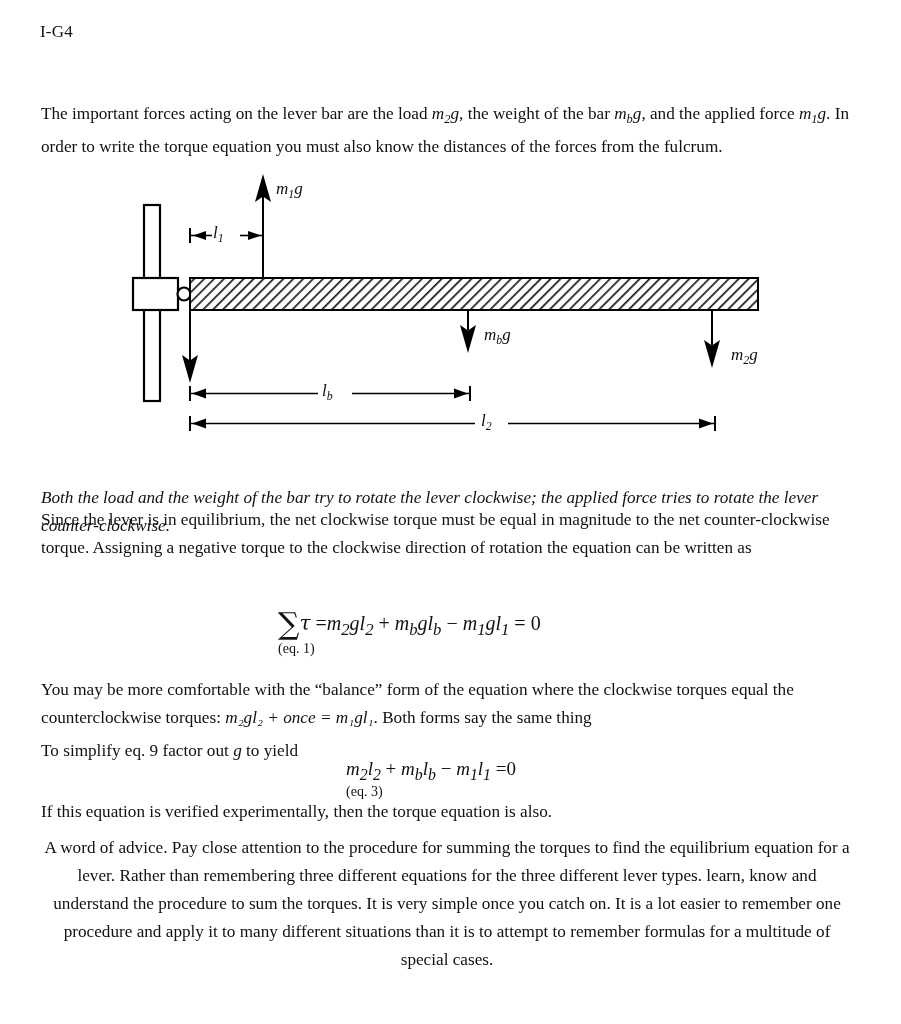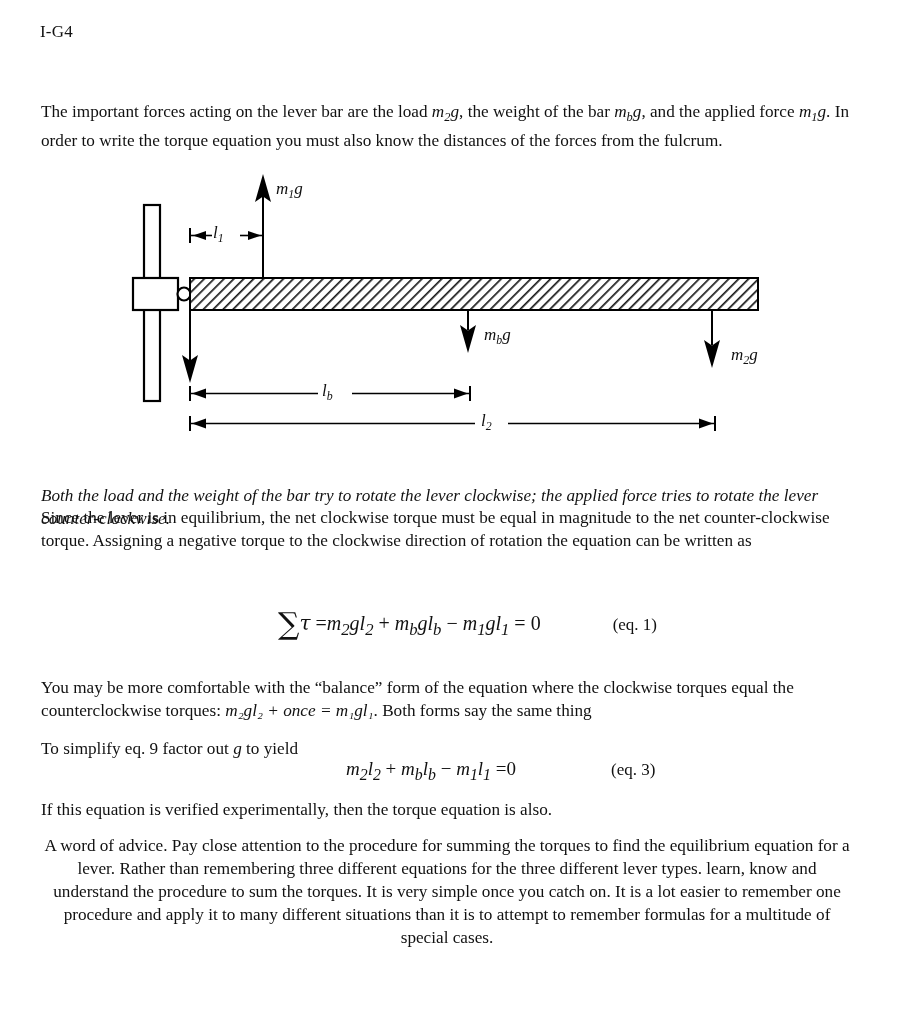--- a/index.html
+++ b/index.html
@@ -26,21 +26,21 @@
     left: 40px;
     top: 22px;
     font-size: 17px;
     letter-spacing: 0.2px;
   }
   .body-text {
     position: absolute;
     left: 41px;
     width: 812px;
     font-size: 17.2px;
-    line-height: 23px;
+    line-height: 28px;
     text-align: left;
   }
   .p1 { top: 100px; }
   .p2 { top: 484px; font-style: italic; }
   .p3 { top: 506px; }
   .p4 { top: 676px; }
   .p5 { top: 737px; width: 500px; }
   .p6 { top: 798px; }
   .p7 { top: 834px; text-align: center; }
 
@@ -54,28 +54,29 @@
     position: absolute;
     left: 41px;
     width: 812px;
     font-size: 20px;
   }
   .eq1 { top: 606px; }
   .eq2 { top: 758px; }
   .eq-row {
     display: flex;
     align-items: baseline;
+    flex-direction: column;
   }
   .eq-body {
     white-space: nowrap;
   }
   .eq1 .eq-body { margin-left: 237px; }
   .eq2 .eq-body { margin-left: 305px; font-size: 19px;}
   .eq-tag {
-    font-size: 17px;
+    font-size: 14px;
     font-style: normal;
     white-space: nowrap;
   }
   .eq1 .eq-tag { margin-left: 72px; }
   .eq2 .eq-tag { margin-left: 95px; }
   .sigma {
     font-size: 30px;
     font-style: normal;
     font-family: "DejaVu Serif", serif;
     vertical-align: -4px;

